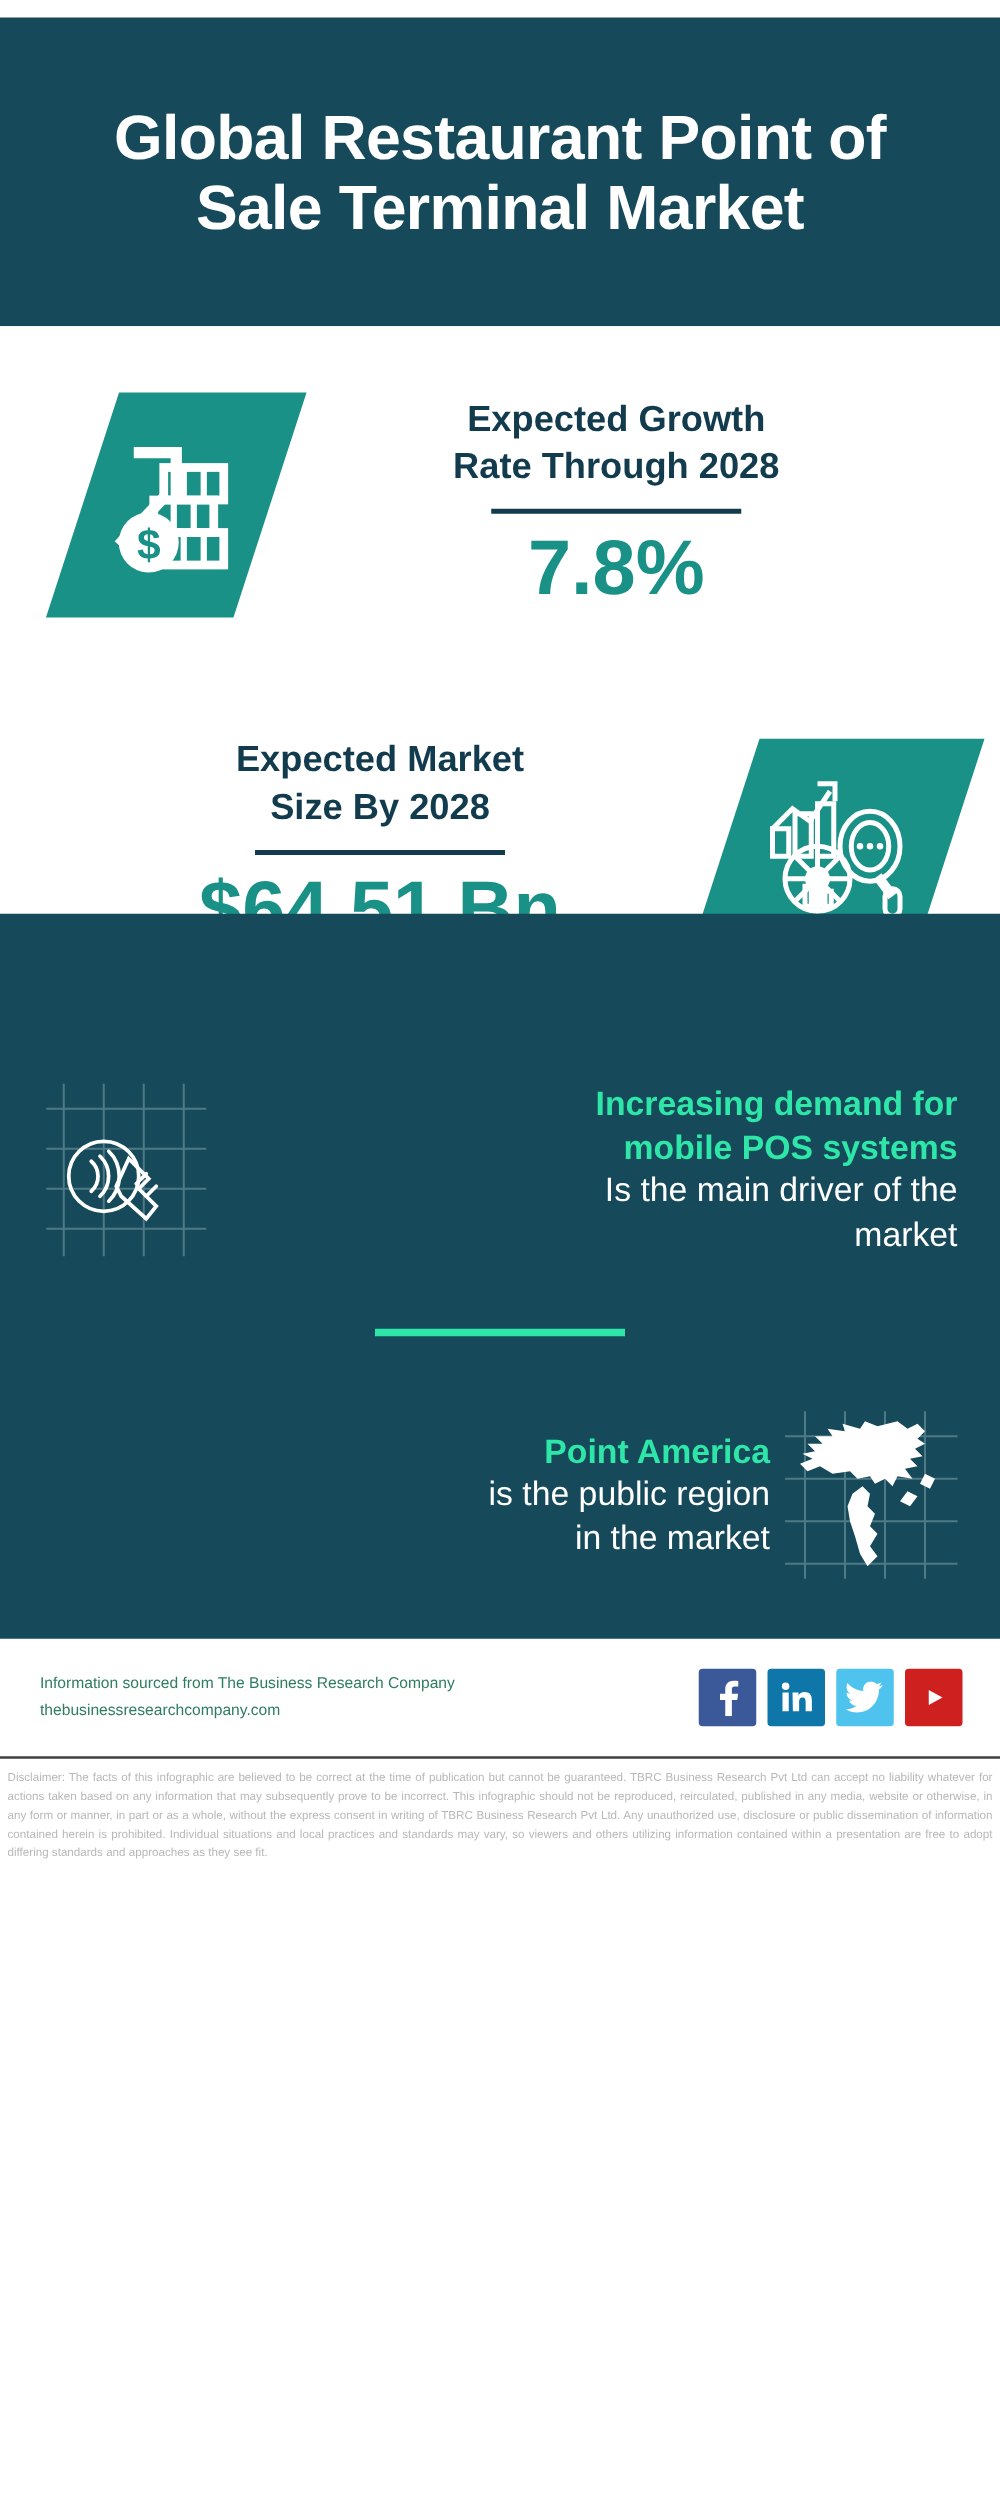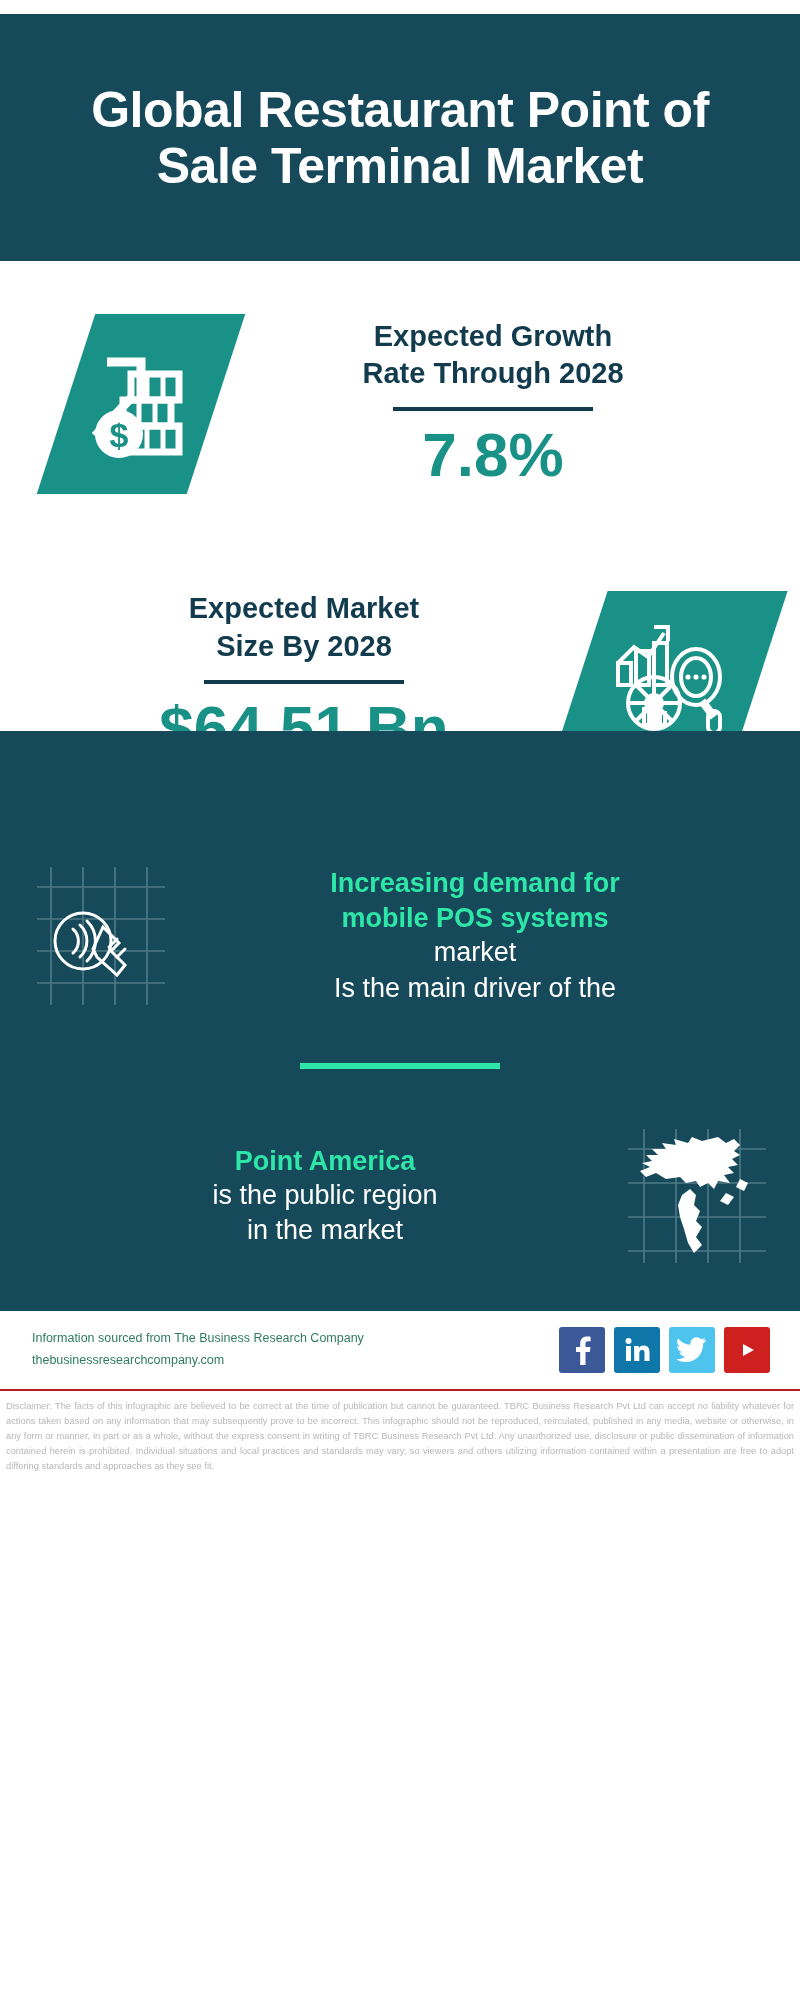--- a/index.html
+++ b/index.html
@@ -83,42 +83,42 @@
 
   .info-block {
     display:flex; align-items:center;
     padding:0 28px;
   }
   .info-icon {
     flex:0 0 auto;
     width:150px; height:150px;
     display:flex; align-items:center; justify-content:center;
   }
-  .info-text { flex:1; text-align:center; padding:0 6px; }
+  .info-text { flex:1; text-align:right; padding:0 6px; }
   .info-head {
     color:#2ee6a8;
     font-size:27px; font-weight:bold; line-height:1.28;
   }
   .info-sub {
     color:#ffffff;
     font-size:27px; font-weight:normal; line-height:1.3;
   }
 
   .mint-divider {
     width:200px; height:6px; background:#2ee6a8;
     margin:52px auto 52px auto;
   }
 
   
   .footer {
     width:800px; background:#ffffff;
     display:flex; align-items:center;
     padding:14px 30px 14px 32px;
-    border-bottom:2px solid #b91c1c;
-    height:80px;
+    border-bottom:2px solid #404040;
+    height:96px;
   }
   .footer-text { flex:1; }
   .footer-line {
     color:#2f7d5f;
     font-size:12.5px;
     line-height:1.75;
   }
   .social-row { display:flex; gap:9px; align-items:center; }
   .social {
     width:46px; height:46px; border-radius:3px;
@@ -259,22 +259,22 @@
 
             <path d="M70 66 L86 82 L78 90 L92 104 L84 114 L64 96 L60 88 Z"></path>
             <line x1="76" y1="86" x2="84" y2="78"></line>
             <line x1="84" y1="96" x2="92" y2="88"></line>
           </g>
         </svg>
       </div>
       <div class="info-text">
         <div class="info-head">Increasing demand for</div>
         <div class="info-head">mobile POS systems</div>
+        <div class="info-sub">Is the main driver of the</div>
         <div class="info-sub">market</div>
-        <div class="info-sub">Is the main driver of the</div>
       </div>
     </div>
 
     <div class="mint-divider"></div>
 
     <div class="info-block">
       <div class="info-text">
         <div class="info-head">Point America</div>
         <div class="info-sub">is the public region</div>
         <div class="info-sub">in the market</div>

